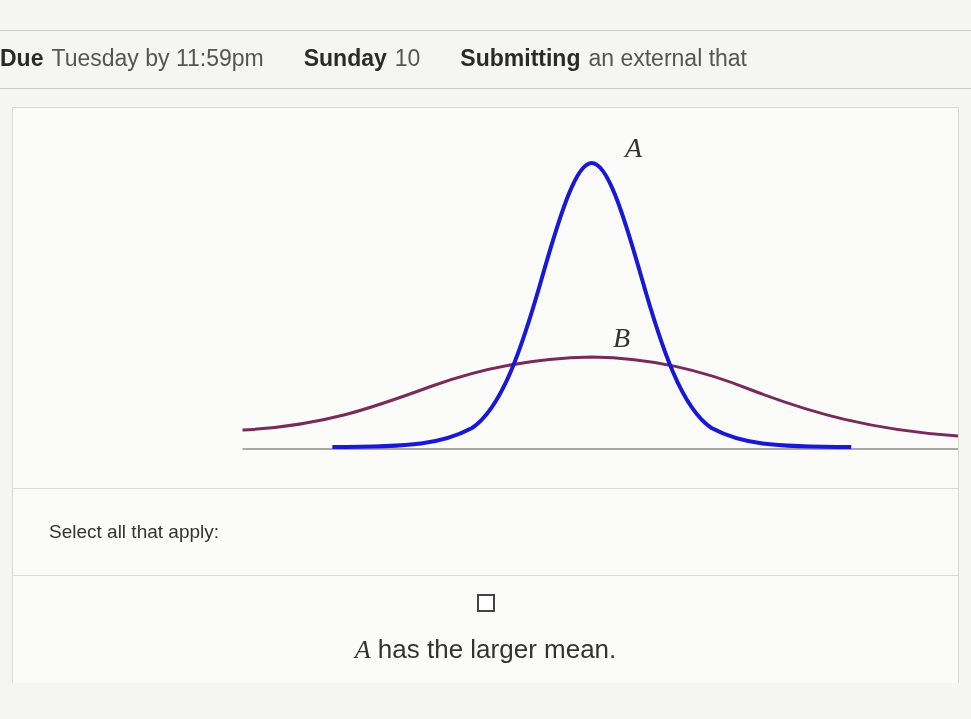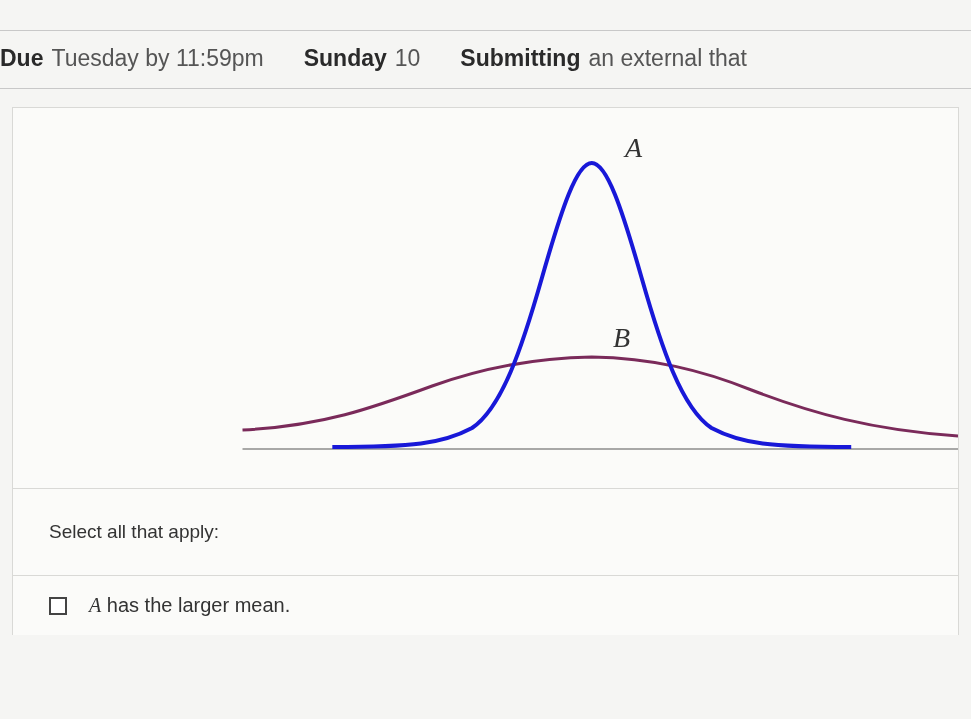--- a/index.html
+++ b/index.html
@@ -55,21 +55,22 @@
       padding: 32px 36px;
       font-size: 19px;
       color: #333;
     }
     .option-row {
       border-top: 1px solid #d9d9d6;
       padding: 18px 36px;
       display: flex;
       align-items: center;
       gap: 22px;
-      font-size: 20px;
+      font-size: 26px;
+      flex-direction: column;
     }
     .checkbox {
       width: 18px;
       height: 18px;
       border: 2px solid #444;
       background: #fff;
       flex-shrink: 0;
     }
     .option-text { color: #333; }
     .ital { font-style: italic; font-family: Georgia, serif; }

